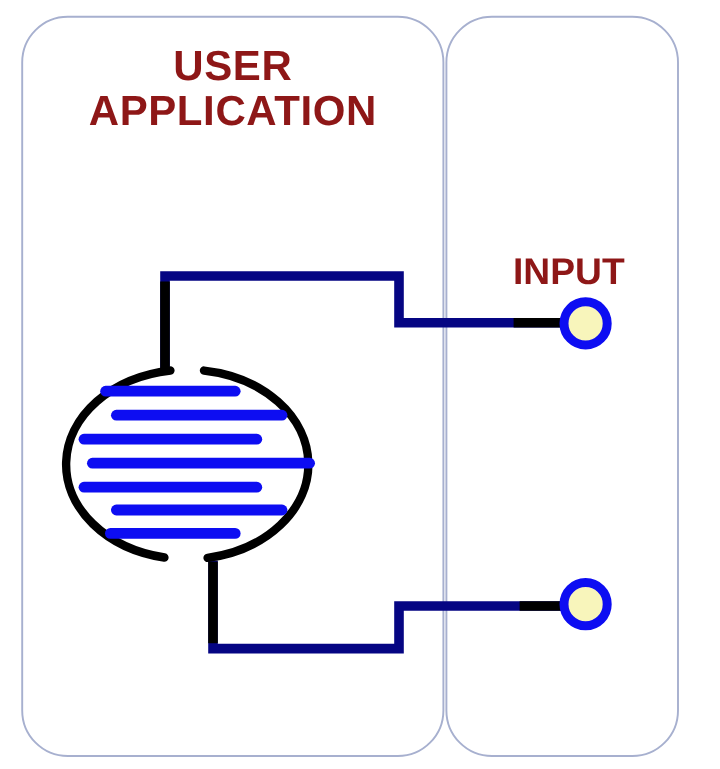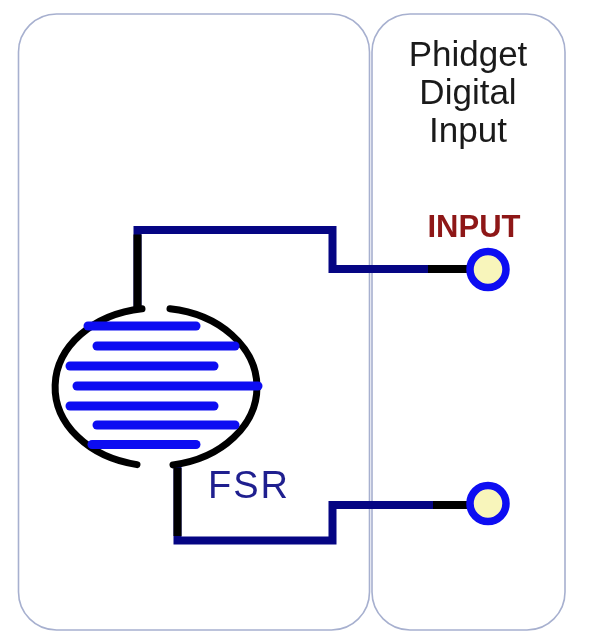--- a/index.html
+++ b/index.html
@@ -84,23 +84,21 @@
         <path d="M 70 406 H 214"></path>
         <path d="M 97 425 H 235"></path>
         <path d="M 92 444.5 H 196"></path>
       </g>
     </g>
 
     <circle cx="488" cy="269.5" r="18" fill="#f8f5bb" stroke="#0d0df2" stroke-width="7.5"></circle>
     <circle cx="488" cy="503.5" r="18" fill="#f8f5bb" stroke="#0d0df2" stroke-width="7.5"></circle>
   </svg>
 
+  <div class="label title-red" style="left:18px; top:37px; width:352px;">USER
+APPLICATION</div>
 
-  <div class="label title-black" style="left:371px; top:35px; width:194px;">Phidget
-Digital
-Input</div>
 
   <div class="label port-label" style="left:414px; top:211px; width:120px;">INPUT</div>
 
 
-  <div class="label fsr-label" style="left:208px; top:465px; width:80px; text-align:left;">FSR</div>
 
 </div>
 
 </body></html>

